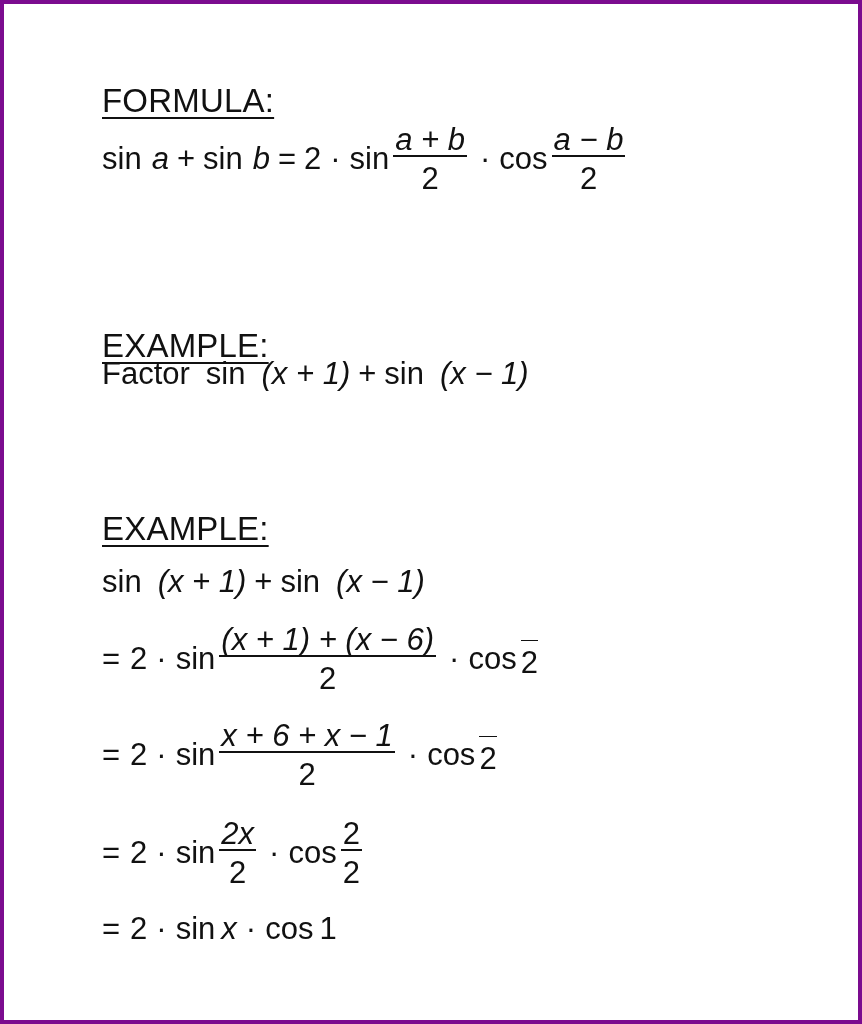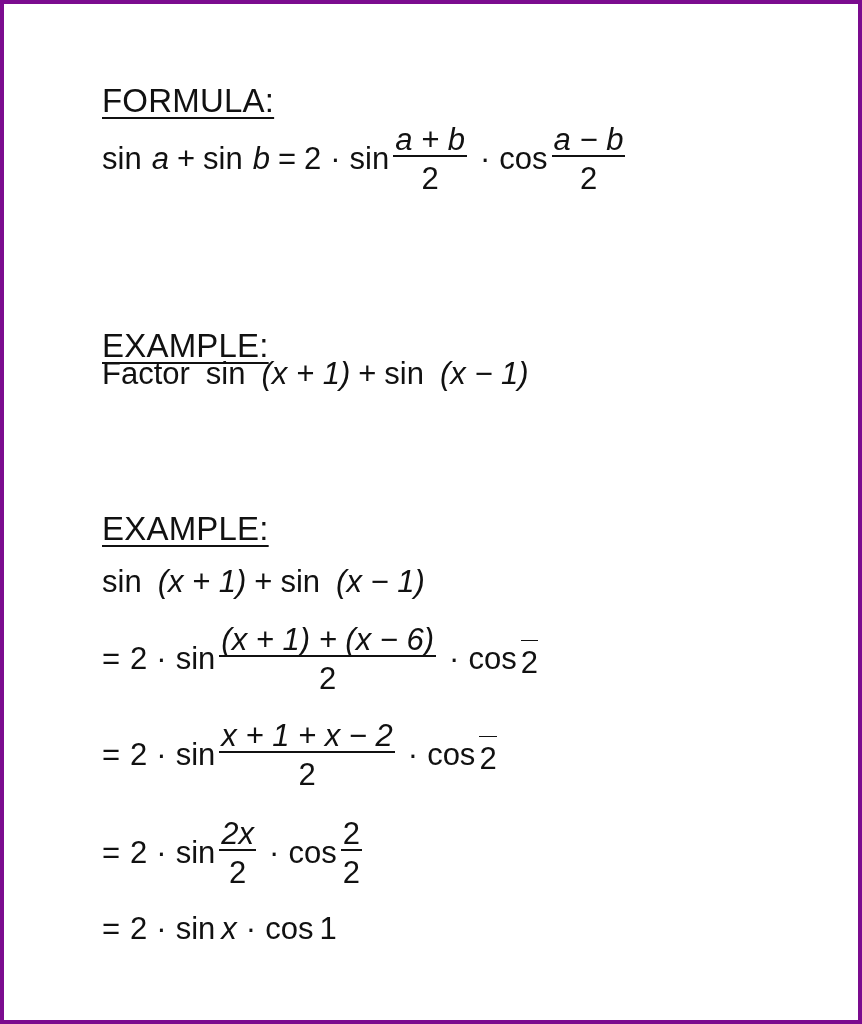--- a/index.html
+++ b/index.html
@@ -130,21 +130,21 @@
     </span>
   </div>
 
   <div class="line" style="top:720px;">
     <span>=</span>
       <span class="sp"></span>
     <span>2</span>
     <span class="dot">·</span>
     <span class="fn">sin</span>
     <span class="frac">
-      <span class="num it">x + 1 + x − 2</span>
+      <span class="num it">x + 6 + x − 1</span>
       <span class="bar"></span>
       <span class="den">2</span>
     </span>
     <span class="dot">·</span>
     <span class="fn">cos</span>
     <span class="frac">
       <span class="bar"></span>
       <span class="den">2</span>
     </span>
   </div>

